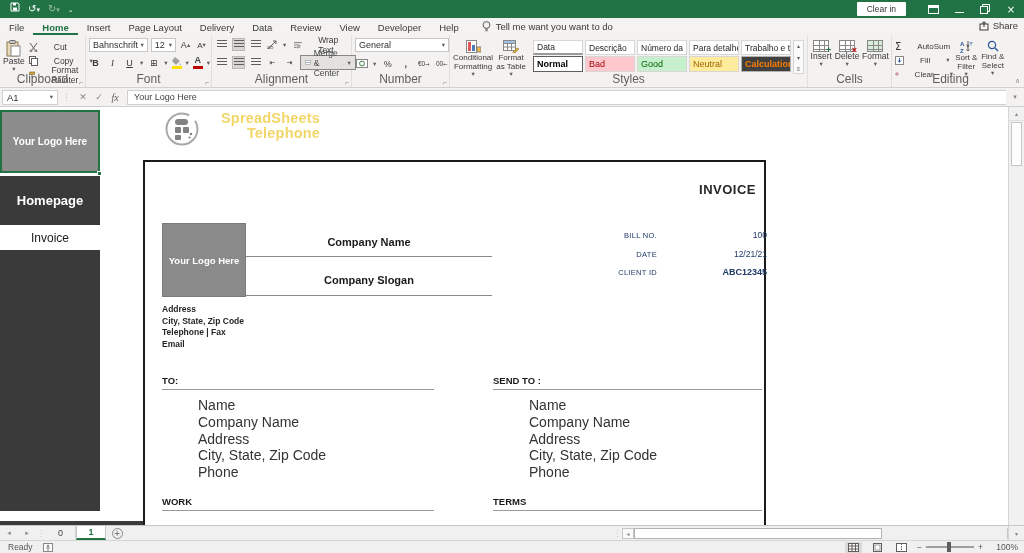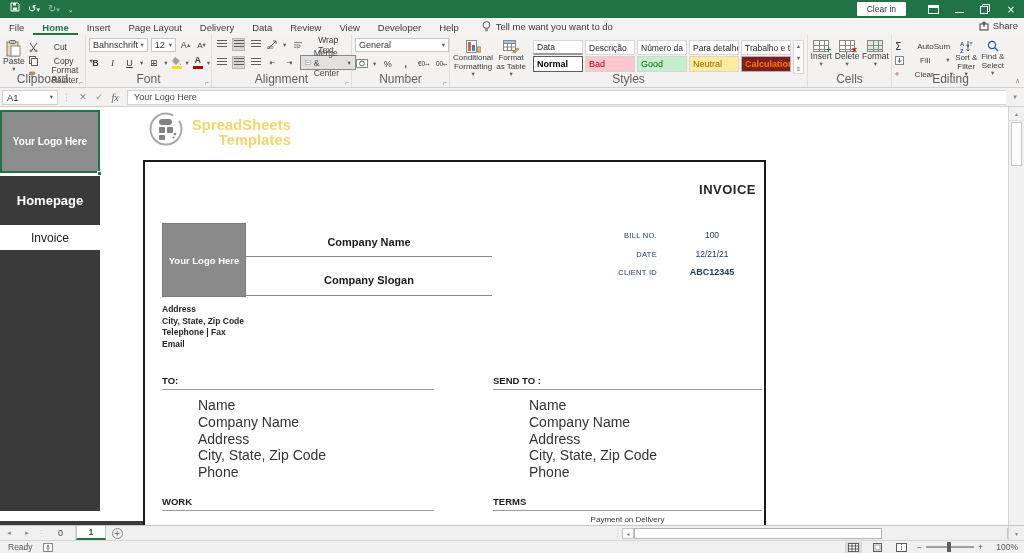--- a/index.html
+++ b/index.html
@@ -67,39 +67,39 @@
   
   .sheet{position:absolute;top:107px;left:0;width:1024px;height:418px;background:#fff;overflow:hidden}
   .sb-logo{position:absolute;left:0;top:3px;width:100px;height:63px;background:#8c8c8c;border:2px solid #217346;color:#fff;display:flex;align-items:center;justify-content:center;font-size:10px;font-weight:bold}
   .sb-handle{position:absolute;left:97px;top:64px;width:5px;height:5px;background:#217346;border:1px solid #fff}
   .sb-home{position:absolute;left:0;top:69px;width:100px;height:49px;background:#3a3a3a;color:#fff;display:flex;align-items:center;justify-content:center;font-size:13px;font-weight:bold}
   .sb-inv{position:absolute;left:0;top:120px;width:100px;height:21px;background:#fff;color:#1a1a1a;display:flex;align-items:center;justify-content:center;font-size:12px}
   .sb-dark{position:absolute;left:0;top:143px;width:100px;height:261px;background:#3a3a3a}
   .botband{position:absolute;left:0;top:414px;width:430px;height:4px;background:#3a3a3a}
   .bottick{position:absolute;left:429px;top:406px;width:2px;height:12px;background:#1a1a1a}
 
-  .wmark{position:absolute;left:148px;top:4px;display:flex;align-items:flex-end;gap:8px;opacity:.85}
+  .wmark{position:absolute;left:164px;top:4px;display:flex;align-items:flex-start;gap:21px;opacity:.85}
   .wm-text{color:#f0cf4e;font-weight:bold;font-size:14.5px;line-height:1.0;letter-spacing:.2px}
   .wm-text .l2{text-align:right;display:block}
 
   .vscroll{position:absolute;right:0;top:0;width:16px;height:418px;background:#f1f1f1;border-left:1px solid #d5d5d5}
   .vs-up{height:14px;border-bottom:1px solid #e0e0e0;display:flex;align-items:center;justify-content:center;font-size:6px;color:#8a8886}
   .vs-thumb{position:absolute;left:2px;top:15px;width:11px;height:44px;background:#fdfdfd;border:1px solid #c8c6c4}
 
   
   .page{position:absolute;left:143px;top:53px;width:623px;height:372px;background:#fff;border:2px solid #1a1a1a}
   .pg-title{position:absolute;top:20px;right:8px;font-size:13px;font-weight:bold;color:#262626;letter-spacing:.5px}
   .pg-logo{position:absolute;left:17px;top:61px;width:84px;height:74px;background:#8a8a8a;border:1px solid #7b7b7b;color:#fff;display:flex;align-items:center;justify-content:center;font-size:9.5px;font-weight:bold}
   .pg-cname{position:absolute;left:101px;top:74px;width:246px;text-align:center;font-size:11px;font-weight:bold;color:#1a1a1a}
   .pg-line1{position:absolute;left:101px;top:94px;width:246px;border-top:1px solid #8a8a8a}
   .pg-cslogan{position:absolute;left:101px;top:112px;width:246px;text-align:center;font-size:11px;font-weight:bold;color:#1a1a1a}
   .pg-line2{position:absolute;left:101px;top:133px;width:246px;border-top:1px solid #8a8a8a}
   .meta-row{position:absolute;display:flex;align-items:center}
   .meta-label{width:80px;text-align:right;font-size:7.5px;font-weight:normal;color:#1f3864;letter-spacing:.3px}
-  .meta-value{width:110px;text-align:center;font-size:8.5px;color:#1f3864}
+  .meta-value{width:110px;text-align:right;font-size:8.5px;color:#1f3864}
   .meta-value.bold{font-weight:bold;font-size:9px}
   .pg-address{position:absolute;left:17px;top:142px;font-size:8.5px;font-weight:bold;color:#262626;line-height:11.5px}
   .sec-head{position:absolute;font-size:9.5px;font-weight:bold;color:#1a1a1a}
   .sec-rule{position:absolute;border-top:1.5px solid #9a9a9a}
   .sec-item{position:absolute;font-size:14px;color:#333}
   .sec-value{position:absolute;font-size:8px;color:#333;text-align:center;width:272px}
 
   
   .tabsrow{position:absolute;top:525px;left:0;width:1024px;height:15px;background:#f0f0f0;border-top:1px solid #c8c6c4;display:flex;align-items:stretch;font-size:9px;color:#605e5c}
   .tnav{width:18px;display:flex;align-items:center;justify-content:center;font-size:7px;color:#8a8886}
@@ -381,21 +381,21 @@
           <div class="chipcol">
             <div class="chiptop">Número da F...</div>
             <div class="chipbot" style="background:#c6efce;color:#006100">Good</div>
           </div>
           <div class="chipcol">
             <div class="chiptop">Para detalhes</div>
             <div class="chipbot" style="background:#ffeb9c;color:#9c6500">Neutral</div>
           </div>
           <div class="chipcol">
             <div class="chiptop">Trabalho e t...</div>
-            <div class="chipbot" style="background:#7f1d1d;color:#fa7d00;font-weight:bold;border:1px solid #b5b3b1">Calculation</div>
+            <div class="chipbot" style="background:#404040;color:#fa7d00;font-weight:bold;border:1px solid #b5b3b1">Calculation</div>
           </div>
           <div class="galscroll">
             <span class="glyph">▴</span>
             <span class="glyph">▾</span>
             <span>≡</span>
           </div>
         </div>
       </div>
       <div class="rgroup-label">Styles</div>
     </div>
@@ -504,21 +504,21 @@
         <circle cx="18" cy="18" r="15.5" fill="none" stroke="#9a9a9a" stroke-width="2" stroke-dasharray="80 8"></circle>
         <rect x="11" y="8" width="13" height="6" rx="3" fill="#6d6d6d"></rect>
         <rect x="11" y="16" width="6" height="6" rx="1" fill="#6d6d6d"></rect>
         <rect x="19" y="16" width="6" height="6" rx="1" fill="#6d6d6d"></rect>
         <rect x="11" y="24" width="6" height="5" rx="1" fill="#6d6d6d"></rect>
         <circle cx="27" cy="23" r="1.3" fill="#6d6d6d"></circle>
         <circle cx="25.5" cy="26.5" r="1.1" fill="#6d6d6d"></circle>
       </svg>
       <span class="wm-text">
         <span>SpreadSheets</span>
-        <span class="l2">Templates</span>
+        <span class="l2">Telephone</span>
       </span>
     </div>
 
     <div class="page">
       <div class="pg-title">INVOICE</div>
 
       <div class="pg-logo">Your Logo Here</div>
       <div class="pg-cname">Company Name</div>
       <div class="pg-line1"></div>
       <div class="pg-cslogan">Company Slogan</div>
@@ -558,21 +558,20 @@
       <div class="sec-item" style="left:384px;top:252px">Company Name</div>
       <div class="sec-item" style="left:384px;top:269px">Address</div>
       <div class="sec-item" style="left:384px;top:285px">City, State, Zip Code</div>
       <div class="sec-item" style="left:384px;top:302px">Phone</div>
 
       <div class="sec-head" style="left:17px;top:334px">WORK</div>
       <div class="sec-rule" style="left:17px;top:348px;width:272px"></div>
 
       <div class="sec-head" style="left:348px;top:334px">TERMS</div>
       <div class="sec-rule" style="left:348px;top:348px;width:269px"></div>
-      <div class="sec-value" style="left:348px;top:353px;width:269px">Payment on Delivery</div>
     </div>
 
     <div class="vscroll">
       <div class="vs-up glyph">▴</div>
       <div class="vs-thumb"></div>
     </div>
   </div>
 
   <div class="tabsrow">
     <span class="tnav glyph">◂</span>

